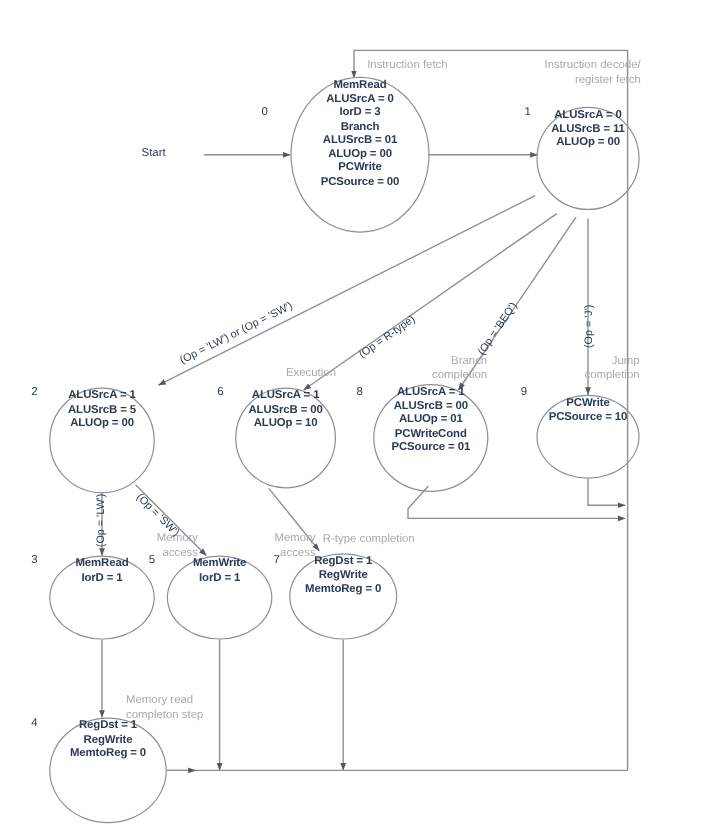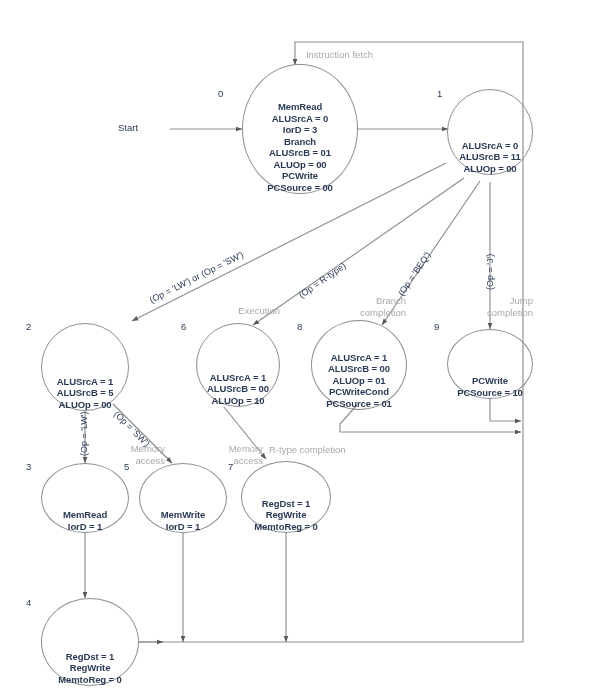--- a/index.html
+++ b/index.html
@@ -12,21 +12,21 @@
     position:relative;
   }
   #diagram{position:absolute;left:0;top:0;width:599px;height:696px;}
   .state-circle{
     position:absolute;
     border:1.2px solid #8c8f92;
     border-radius:50%;
     box-sizing:border-box;
     background:transparent;
     display:flex;
-    align-items:flex-end;
+    align-items:flex-start;
     justify-content:center;
   }
   .state-lines{
     text-align:center;
     color:#2b3a55;
     font-weight:bold;
     font-size:9.5px;
     line-height:11.5px;
     letter-spacing:-0.1px;
     white-space:nowrap;
@@ -118,20 +118,22 @@
       <div>ALUSrcA = 0</div>
       <div>IorD = 3</div>
       <div>Branch</div>
       <div>ALUSrcB = 01</div>
       <div>ALUOp = 00</div>
       <div>PCWrite</div>
       <div>PCSource = 00</div>
     </div>
   </div>
 
+  <div class="caption" style="left:404px;top:49px;width:130px;white-space:pre-line;">Instruction decode/
+register fetch</div>
   <div class="state-num" style="left:437px;top:88px;">1</div>
   <div class="state-circle" style="left:447px;top:89px;width:86px;height:86px;">
     <div class="state-lines">
       <div>ALUSrcA = 0</div>
       <div>ALUSrcB = 11</div>
       <div>ALUOp = 00</div>
     </div>
   </div>
 
   <div class="state-num" style="left:26px;top:321px;">2</div>
@@ -199,20 +201,22 @@
   <div class="caption" style="left:269px;top:444px;width:120px;text-align:left;">R-type completion</div>
   <div class="state-num" style="left:228px;top:461px;">7</div>
   <div class="state-circle" style="left:241px;top:461px;width:90px;height:72px;">
     <div class="state-lines">
       <div>RegDst = 1</div>
       <div>RegWrite</div>
       <div>MemtoReg = 0</div>
     </div>
   </div>
 
+  <div class="caption" style="left:105px;top:578px;width:110px;white-space:pre-line;text-align:left;">Memory read
+completon step</div>
   <div class="state-num" style="left:26px;top:597px;">4</div>
   <div class="state-circle" style="left:41px;top:598px;width:98px;height:88px;">
     <div class="state-lines">
       <div>RegDst = 1</div>
       <div>RegWrite</div>
       <div>MemtoReg = 0</div>
     </div>
   </div>
 
   <div class="edge-label" style="left:148px;top:296px;transform:rotate(-26.7deg);">(Op = 'LW') or (Op = 'SW')</div>

